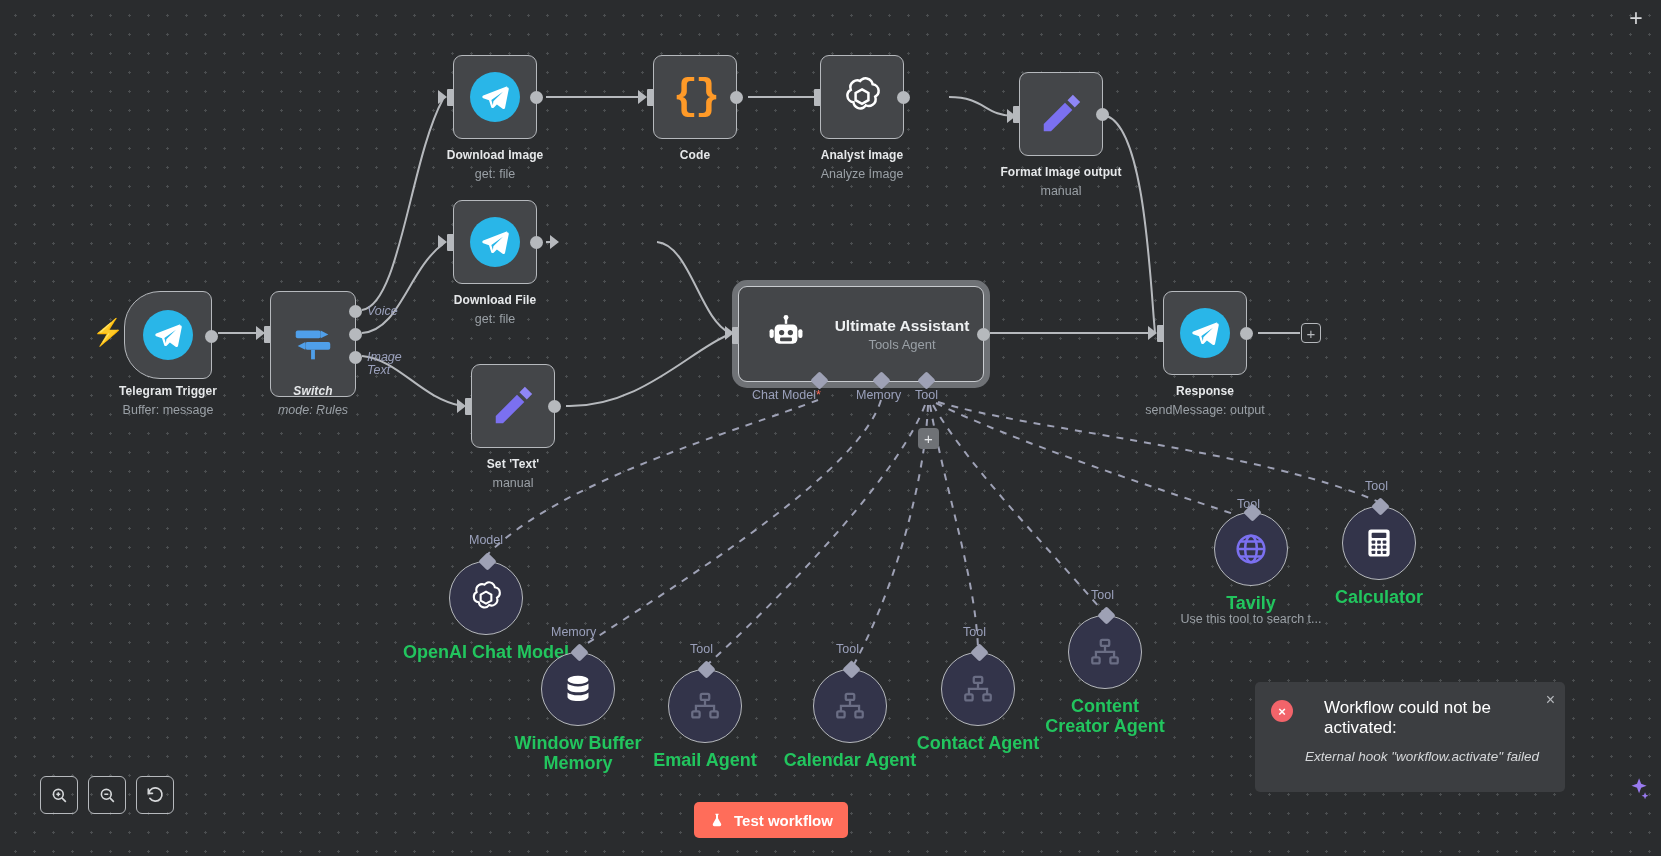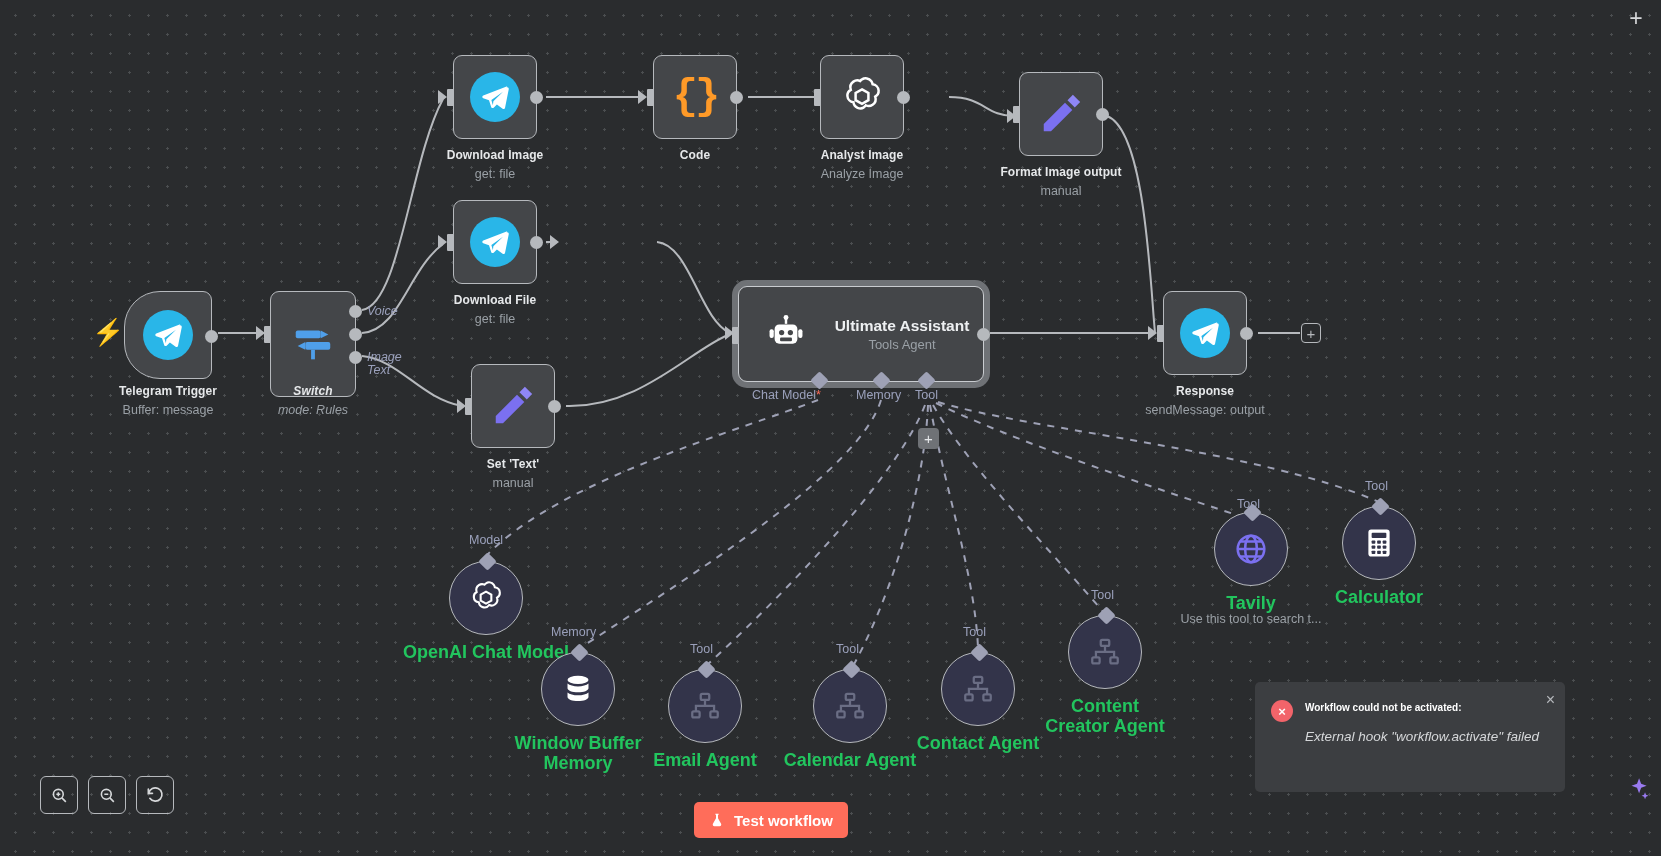--- a/index.html
+++ b/index.html
@@ -150,21 +150,21 @@
     background: #3c3e41; border-radius: 5px;
     padding: 16px 14px 16px 16px;
     display: flex; gap: 12px;
   }
   #toast .errcircle {
     width: 22px; height: 22px; border-radius: 50%; background: #f2646a;
     color: #fff; font-size: 13px; font-weight: bold; flex: 0 0 22px;
     display: flex; align-items: center; justify-content: center; margin-top: 2px;
   }
   #toast .tbody { flex: 1; }
-  #toast .ttitle { color: #fff; font-size: 10px; font-weight: bold; line-height: 20px; }
+  #toast .ttitle { color: #fff; font-size: 17px; font-weight: normal; line-height: 20px; margin-left: 19px; }
   #toast .tmsg { color: #d6d8da; font-size: 13.5px; font-style: italic; line-height: 19px; margin-top: 9px; }
   #toast .tclose { position: absolute; right: 10px; top: 10px; color: #b6b9bd; font-size: 16px; line-height: 1; }
 
   
   #sparkle {
     position: absolute; right: 6px; bottom: 50px;
     width: 34px; height: 34px; color: #9a7bf0;
     display: flex; align-items: center; justify-content: center; font-size: 22px;
   }
 </style>

